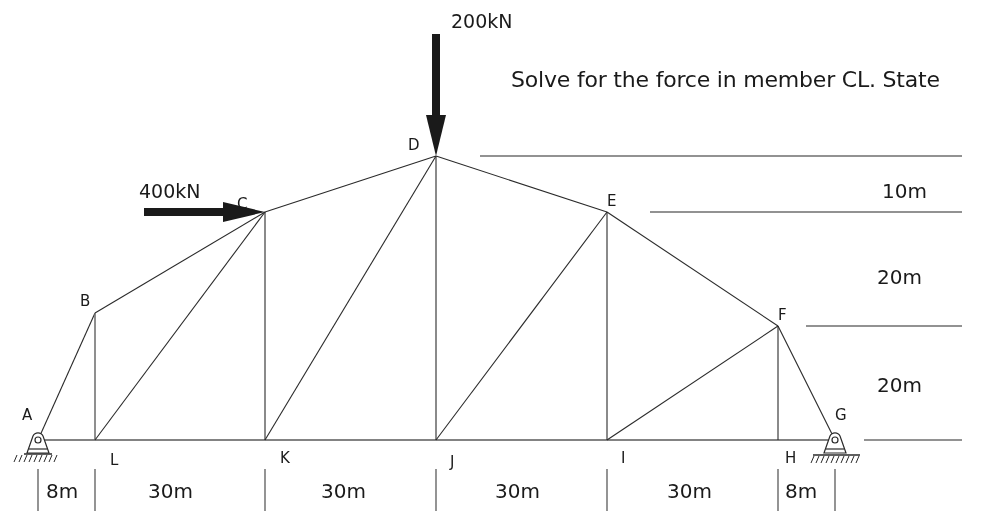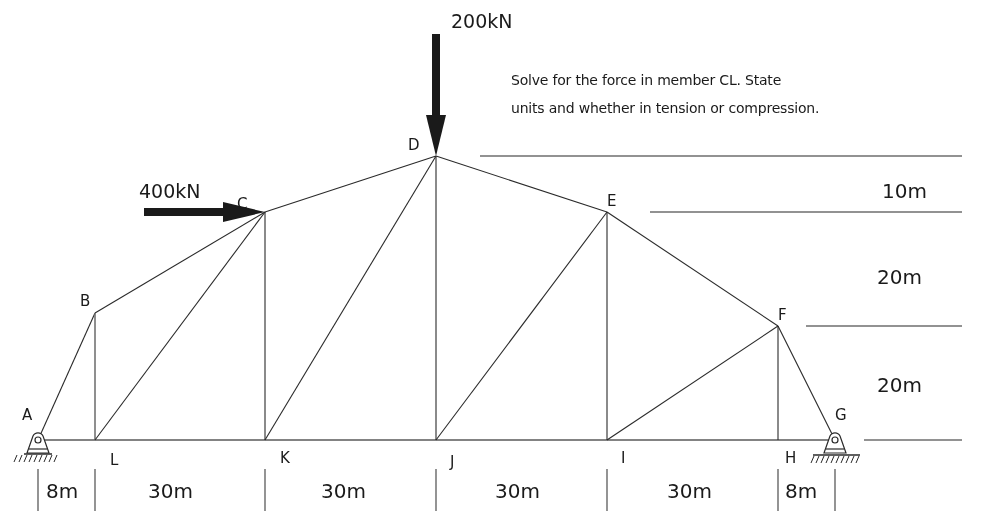--- a/index.html
+++ b/index.html
@@ -3,21 +3,21 @@
   <meta charset="utf-8">
   <style>
     html, body { margin: 0; padding: 0; background: #ffffff; }
     body { width: 994px; height: 525px; position: relative; overflow: hidden;
            font-family: "DejaVu Sans", sans-serif; color: #1a1a1a; }
     #diagram { position: absolute; left: 0; top: 0; }
     .lbl { font-family: "DejaVu Sans", sans-serif; fill: #1a1a1a; }
     .node-lbl { font-size: 15px; }
     .dim-lbl { font-size: 20px; }
     .load-lbl { font-size: 19px; }
-    .problem { position: absolute; left: 511px; top: 66px; font-size: 14px;
+    .problem { position: absolute; left: 511px; top: 66px; font-size: 22px;
                line-height: 28px; color: #1a1a1a; letter-spacing: -0.2px; }
   </style>
 </head>
 <body>
 
 <svg id="diagram" width="994" height="525" viewBox="0 0 994 525" xmlns="http://www.w3.org/2000/svg">
 
   <g stroke="#6e6e6e" stroke-width="1.3">
     <line x1="480" y1="156" x2="962" y2="156"></line>
     <line x1="650" y1="212" x2="962" y2="212"></line>
@@ -127,14 +127,13 @@
   <text class="lbl dim-lbl" x="667" y="498">30m</text>
   <text class="lbl dim-lbl" x="785" y="498">8m</text>
 
   <text class="lbl dim-lbl" x="882" y="198">10m</text>
   <text class="lbl dim-lbl" x="877" y="284">20m</text>
   <text class="lbl dim-lbl" x="877" y="392">20m</text>
 </svg>
 
 <div class="problem">
   <div>Solve for the force in member CL.  State</div>
-  <div>units and whether in tension or compression.</div>
 </div>
 
 </body></html>

